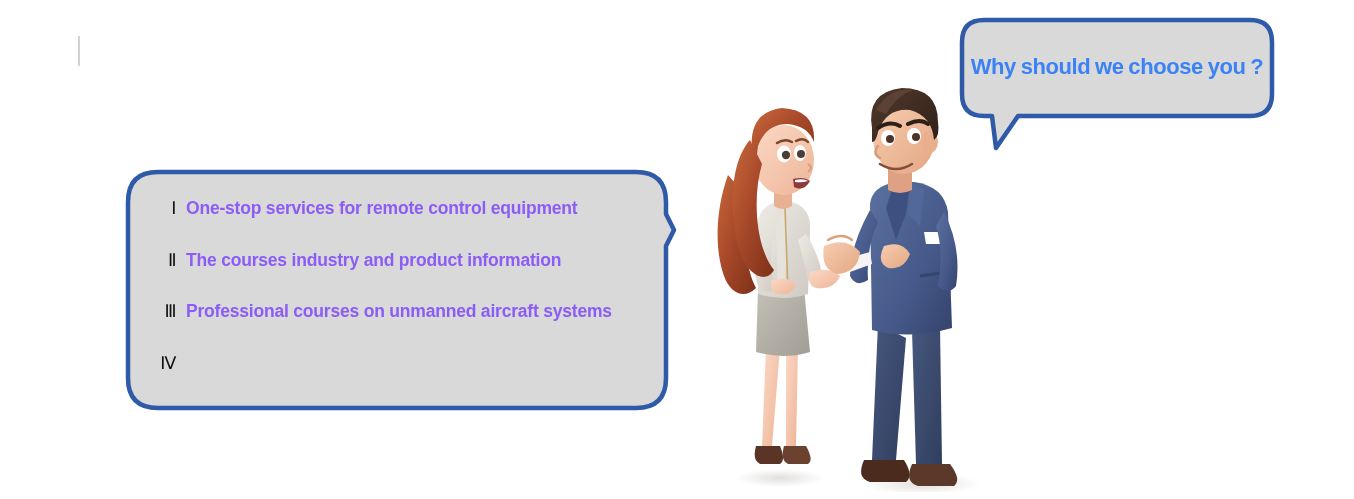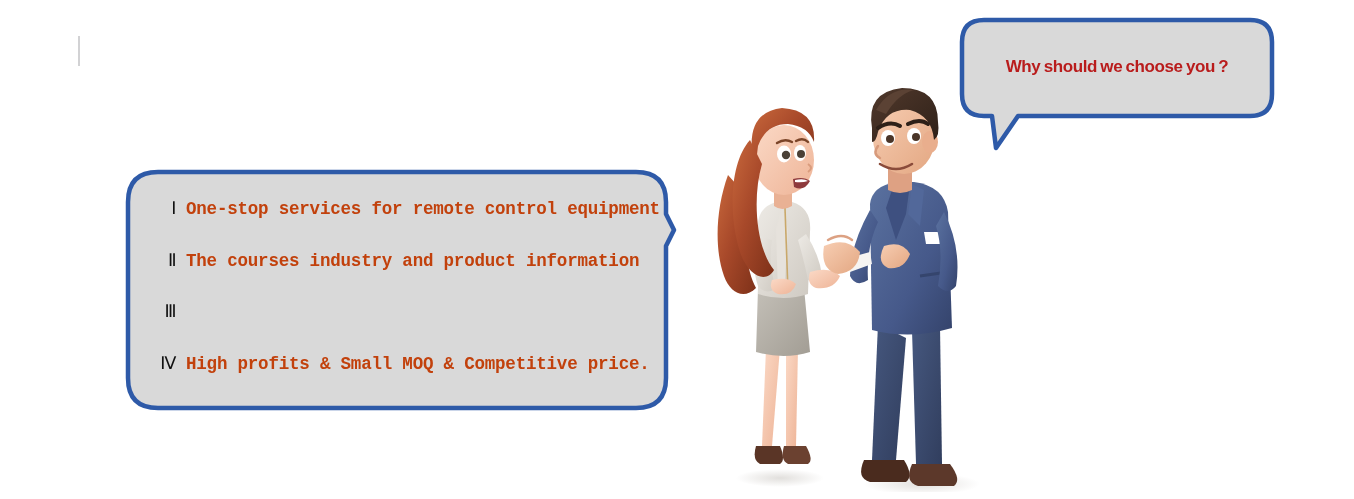--- a/index.html
+++ b/index.html
@@ -60,43 +60,43 @@
   .answer-num {
     font-family: "Liberation Serif", serif;
     font-size: 17.5px;
     color: #111111;
     width: 34px;
     text-align: right;
     flex: 0 0 34px;
     letter-spacing: -0.5px;
   }
   .answer-label {
-    font-family: Liberation Mono, monospace;
+    font-family: Liberation Sans, sans-serif;
     font-weight: bold;
     font-size: 17.5px;
-    color: #c2410c;
+    color: #8b5cf6;
     margin-left: 10px;
     letter-spacing: -0.2px;
   }
 
   
   #question-text {
     left: 962px;
     top: 19px;
     width: 310px;
     height: 95px;
     display: flex;
     align-items: center;
     justify-content: center;
   }
   #question-text .q-label {
     font-family: "Liberation Sans", sans-serif;
     font-weight: bold;
-    font-size: 17px;
-    color: #b91c1c;
+    font-size: 22px;
+    color: #3b82f6;
     letter-spacing: -0.4px;
     word-spacing: -1px;
   }
 
   
   #people {
     position: absolute;
     left: 700px;
     top: 80px;
     width: 310px;
@@ -132,25 +132,25 @@
       <span class="answer-label">One-stop services for remote control equipment</span>
     </div>
 
     <div class="answer-row">
       <span class="answer-num">Ⅱ</span>
       <span class="answer-label">The courses industry and product information</span>
     </div>
 
     <div class="answer-row">
       <span class="answer-num">Ⅲ</span>
+      <span class="answer-label">Professional courses on unmanned aircraft systems</span>
     </div>
 
     <div class="answer-row">
       <span class="answer-num">Ⅳ</span>
-      <span class="answer-label">High profits &amp; Small MOQ &amp; Competitive price.</span>
     </div>
   </div>
 
   <svg class="callout-svg" id="question-callout" width="330" height="150" viewBox="0 0 330 150">
     <path d="M 10 30
              Q 10 8 32 8
              L 298 8
              Q 320 8 320 30
              L 320 82
              Q 320 104 298 104

